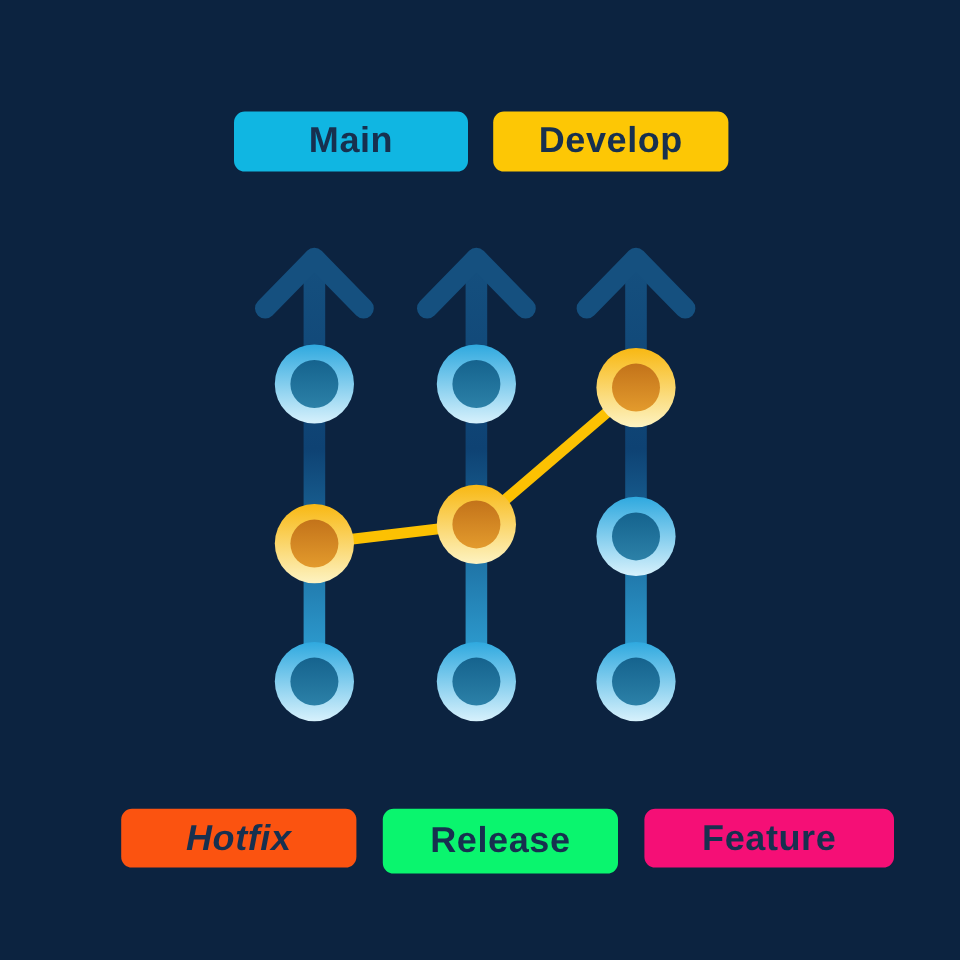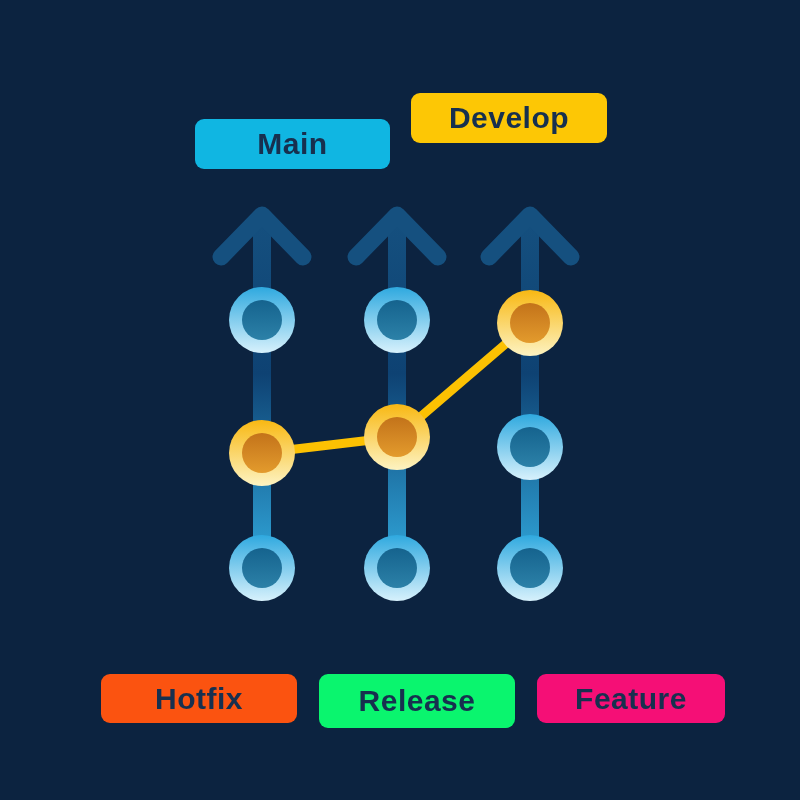--- a/index.html
+++ b/index.html
@@ -29,25 +29,25 @@
     align-items: center;
     justify-content: center;
     border-radius: 9px;
     font-size: 30px;
     font-weight: 600;
     letter-spacing: 0.5px;
     color: var(--text, #17304F);
     cursor: pointer;
     user-select: none;
   }
-  .btn-main    { left: 195px; top: 93px;  width: 195px; height: 50px; margin-top: 26px; }
+  .btn-main    { left: 195px; top: 93px;  width: 195px; height: 50px; }
   .btn-develop { left: 411px; top: 93px;  width: 196px; height: 50px; }
-  .btn-hotfix  { left: 101px; top: 674px; width: 196px; height: 49px; }
+  .btn-hotfix  { left: 101px; top: 674px; width: 196px; height: 49px; font-style: italic; }
   .btn-release { left: 319px; top: 674px; width: 196px; height: 54px; }
-  .btn-feature { left: 537px; top: 674px; width: 188px; height: 49px; }
+  .btn-feature { left: 537px; top: 674px; width: 208px; height: 49px; }
 </style>
 </head>
 <body>
 
 <div class="stage">
 
   <svg id="graph" viewBox="0 0 800 800" xmlns="http://www.w3.org/2000/svg">
       <defs>
         <linearGradient id="lineGrad" gradientUnits="userSpaceOnUse" x1="0" x2="0" y1="215" y2="568">
           <stop offset="0" stop-color="#15507F"></stop>

